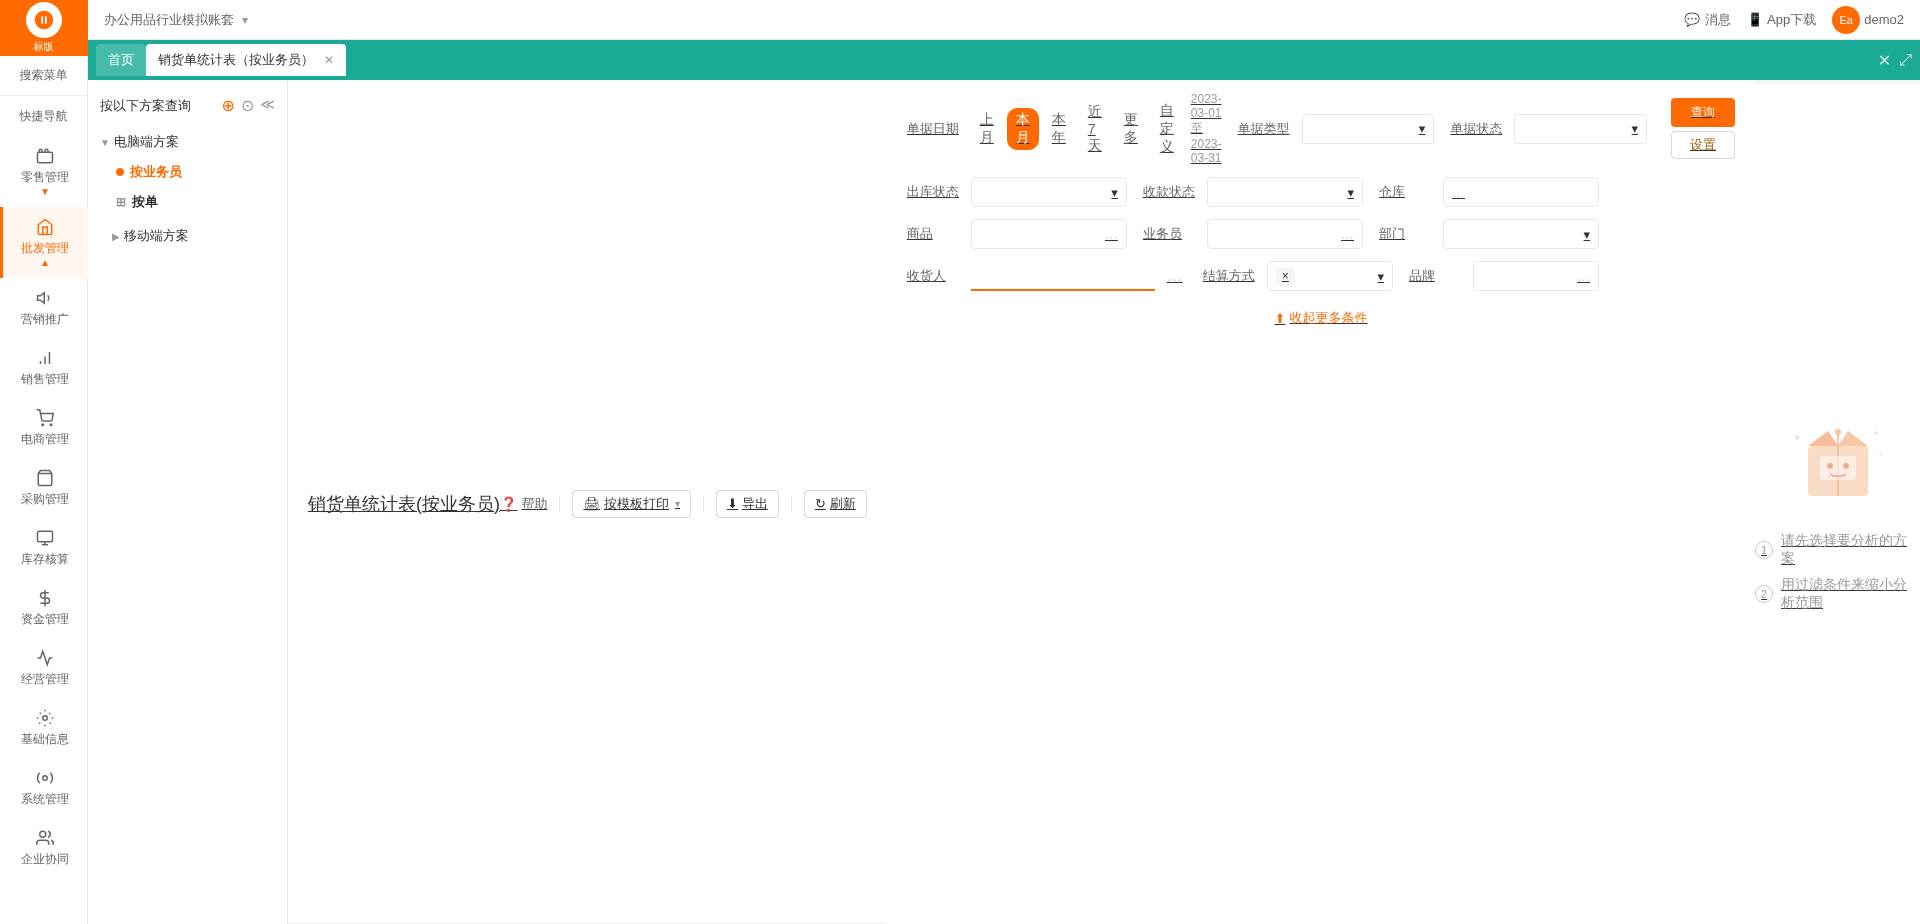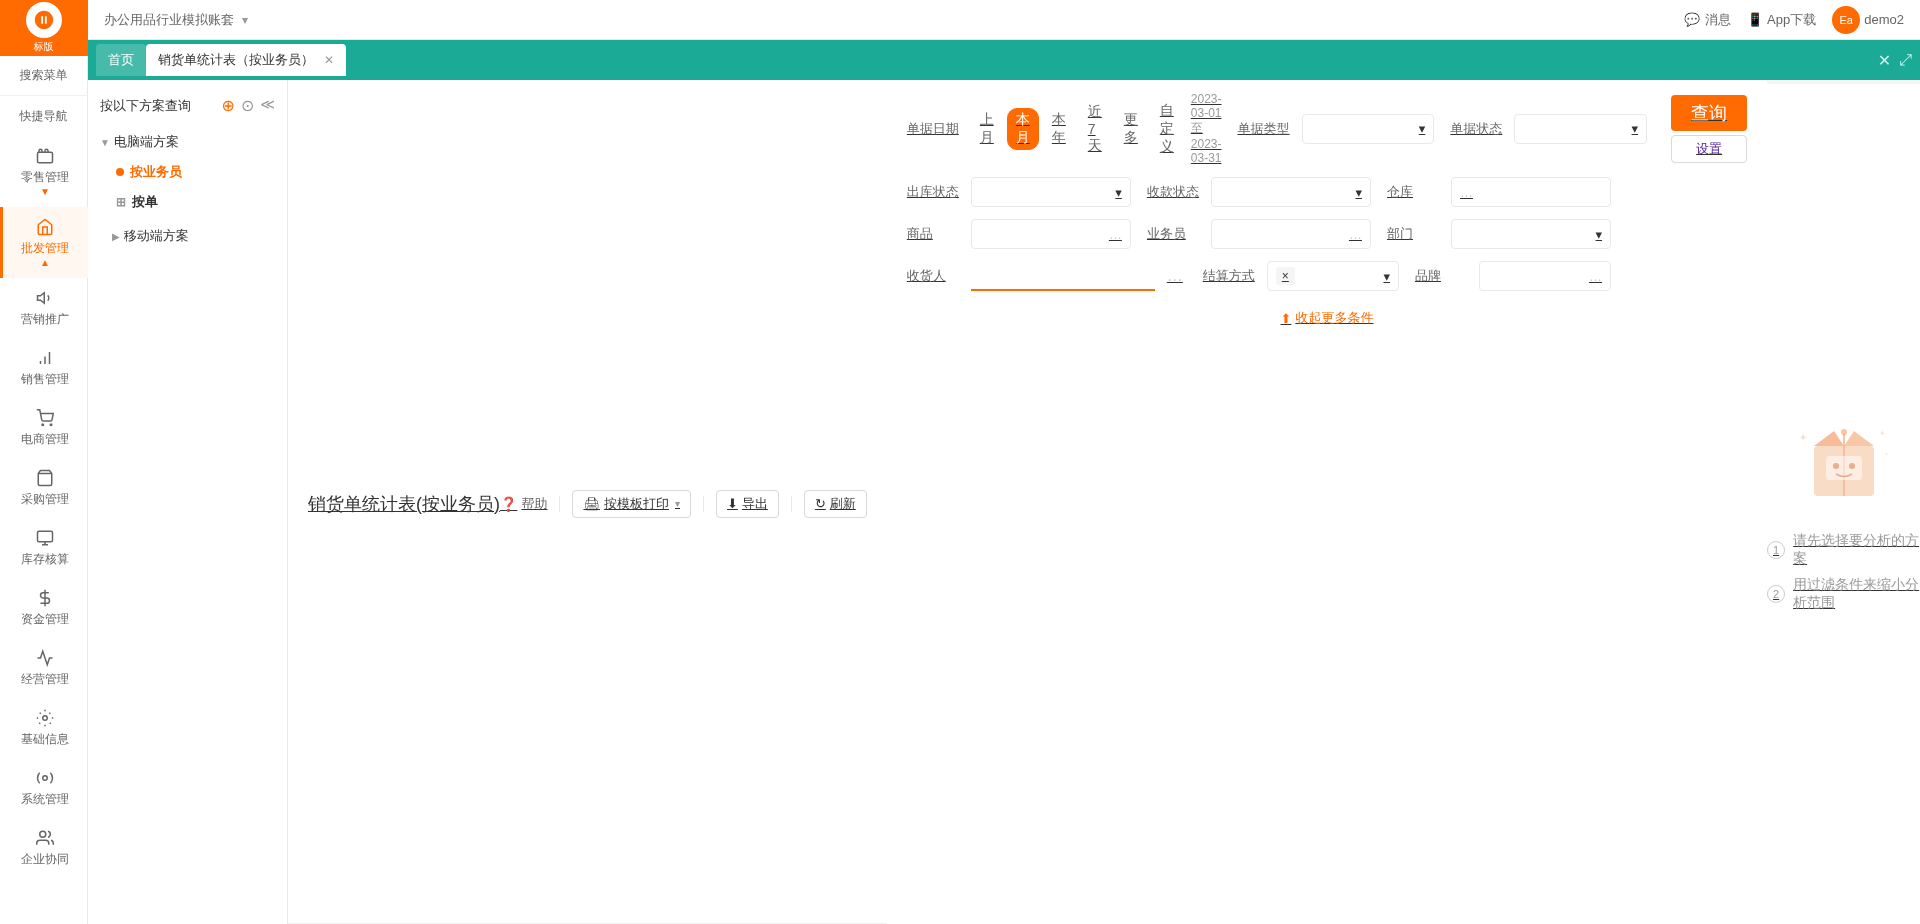--- a/index.html
+++ b/index.html
@@ -84,22 +84,22 @@
     .filter-date-btn.active { background: #ff6b00; color: #fff; border-color: #ff6b00; border-radius: 10px; }
     .filter-date-range { font-size: 12px; color: #999; }
     .filter-input { flex: 1; height: 30px; border: none; border-bottom: 2px solid #ff6b00; padding: 0 4px; font-size: 13px; outline: none; }
     .filter-input::placeholder { color: #ccc; }
     .filter-dots { color: #ccc; font-size: 16px; cursor: pointer; padding: 0 4px; }
     .filter-tag { display: flex; align-items: center; gap: 4px; background: #f5f5f5; border-radius: 3px; padding: 2px 6px; font-size: 12px; }
     .filter-collapse { display: flex; align-items: center; justify-content: center; padding: 6px 0; color: #ff6b00; font-size: 13px; cursor: pointer; gap: 4px; }
 
     
     .action-buttons { display: flex; flex-direction: column; gap: 4px; flex-shrink: 0; padding-left: 8px; }
-    .btn-query { background: #ff6b00; color: #fff; border: none; border-radius: 4px; padding: 6px 20px; font-size: 18px; cursor: pointer; }
-    .btn-settings { background: #fff; color: #4c1d95; border: 1px solid #d9d9d9; border-radius: 4px; padding: 4px 12px; font-size: 13px; cursor: pointer; }
+    .btn-query { background: #ff6b00; color: #fff; border: none; border-radius: 4px; padding: 6px 20px; font-size: 12px; cursor: pointer; }
+    .btn-settings { background: #fff; color: #a16207; border: 1px solid #d9d9d9; border-radius: 4px; padding: 4px 12px; font-size: 13px; cursor: pointer; }
 
     
     .empty-state { flex: 1; display: flex; flex-direction: column; align-items: center; justify-content: center; background: #fff; margin-top: 4px; }
     .empty-icon { width: 120px; height: 120px; margin-bottom: 16px; }
     .empty-tips { display: flex; flex-direction: column; gap: 8px; }
     .empty-tip { display: flex; align-items: center; gap: 8px; font-size: 14px; color: #999; }
     .tip-num { width: 18px; height: 18px; border-radius: 50%; border: 1px solid #ccc; display: flex; align-items: center; justify-content: center; font-size: 11px; color: #999; flex-shrink: 0; }
 
     .filter-select-wrapper { flex: 1; position: relative; height: 30px; border: 1px solid #e8e8e8; border-radius: 4px; display: flex; align-items: center; padding: 0 8px; cursor: pointer; }
   </style>

